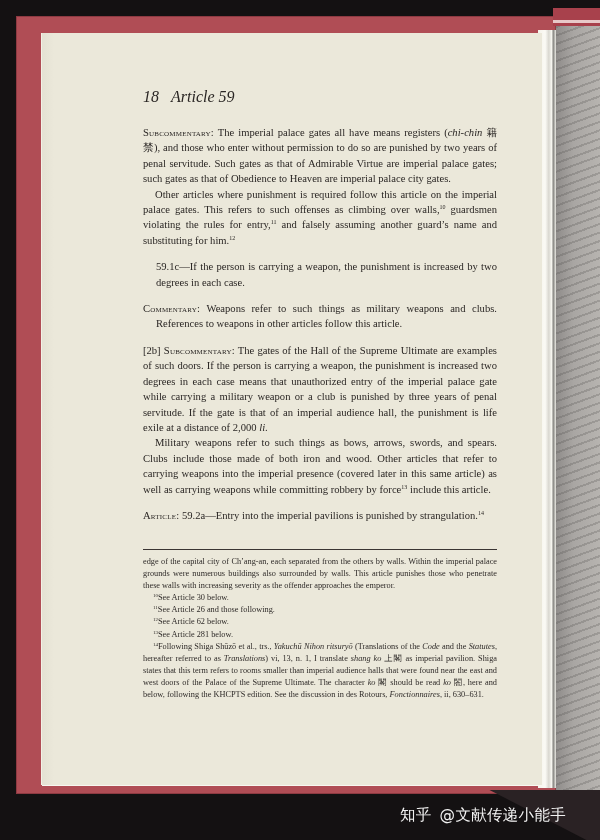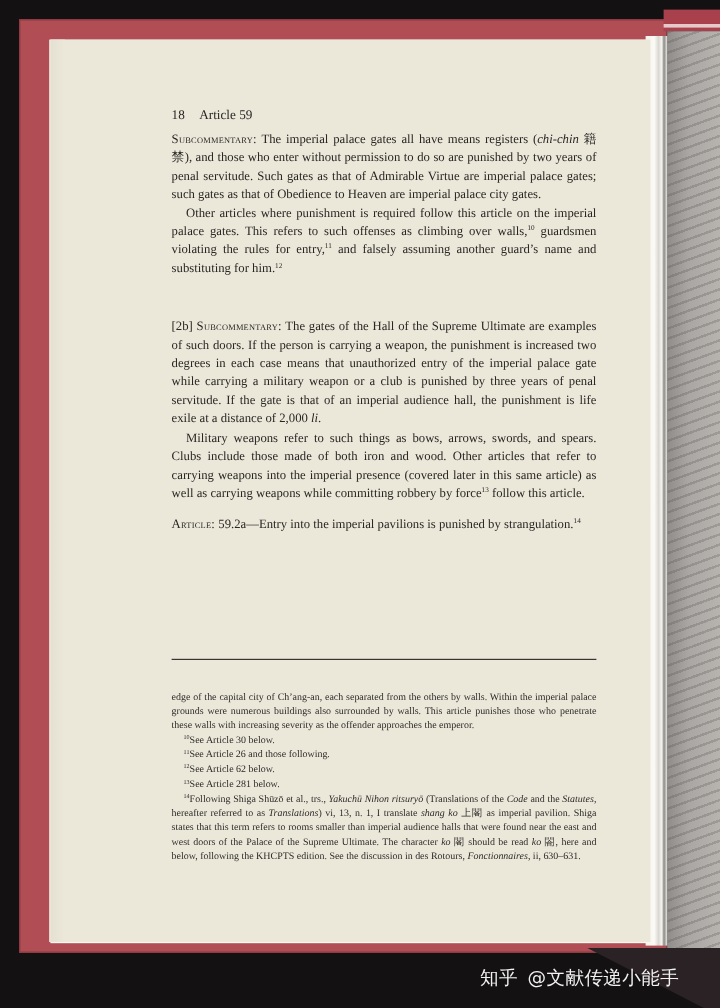--- a/index.html
+++ b/index.html
@@ -47,34 +47,34 @@
     background:linear-gradient(90deg,#e4e1d3,#ebe8da);
   }
   .text-col {
     position:absolute; left:101px; top:56px; width:354px;
     color:#2a2624;
     font-size:10.6px;
     line-height:15.4px;
     text-align:justify;
   }
   .running-head {
-    font-size:11px; margin-bottom:4px; height:16px;
+    font-style:italic; font-size:16px; margin-bottom:20px; height:16px;
   }
   .running-head .pgno { margin-right:12px; }
   p { margin:0; }
   .indent { text-indent:12px; }
   .sc { font-variant:small-caps; letter-spacing:0.2px; }
   .hang { padding-left:13px; text-indent:-13px; }
   .block-gap { height:11px; }
   sup { font-size:6px; line-height:0; vertical-align:4px; }
   .fn-rule {
     position:absolute; left:101px; top:516px; width:354px; height:1px; background:#3a3533;
   }
   .footnotes {
-    position:absolute; left:101px; top:542px; width:354px;
+    position:absolute; left:101px; top:523px; width:354px;
     color:#2e2a28; font-size:8.3px; line-height:12.1px; text-align:justify;
   }
   .footnotes .fn { text-indent:10px; }
   .footnotes sup { font-size:5px; vertical-align:3px; }
   .watermark {
     position:absolute; left:400px; top:805px;
     color:#f2f2f2; font-family:"DejaVu Sans",sans-serif; font-size:15.5px; letter-spacing:0.3px;
     white-space:nowrap;
   }
   .watermark .logo { margin-right:8px;margin-top:43px; }
@@ -100,29 +100,31 @@
     <div class="running-head">
       <span class="pgno">18</span><span>Article 59</span>
     </div>
 
     <p><span class="sc">Subcommentary:</span><span> The imperial palace gates all have means registers (</span><i>chi-chin</i><span> 籍禁</span><span>), and those who enter without permission to do so are punished by two years of penal servitude. Such gates as that of Admirable Virtue are imperial palace gates; such gates as that of Obedience to Heaven are imperial palace city gates.</span></p>
 
     <p class="indent"><span>Other articles where punishment is required follow this article on the imperial palace gates. This refers to such offenses as climbing over walls,</span><sup>10</sup><span> guardsmen violating the rules for entry,</span><sup>11</sup><span> and falsely assuming another guard’s name and substituting for him.</span><sup>12</sup></p>
 
     <div class="block-gap"></div>
 
+    <p style="padding-left:13px"><span>59.1c—If the person is carrying a weapon, the punishment is increased by two degrees in each case.</span></p>
 
     <div class="block-gap"></div>
 
+    <p class="hang"><span class="sc">Commentary:</span><span> Weapons refer to such things as military weapons and clubs. References to weapons in other articles follow this article.</span></p>
 
     <div class="block-gap"></div>
 
     <p><span>[2b] </span><span class="sc">Subcommentary:</span><span> The gates of the Hall of the Supreme Ultimate are examples of such doors. If the person is carrying a weapon, the punishment is increased two degrees in each case means that unauthorized entry of the imperial palace gate while carrying a military weapon or a club is punished by three years of penal servitude. If the gate is that of an imperial audience hall, the punishment is life exile at a distance of 2,000 </span><i>li</i><span>.</span></p>
 
-    <p class="indent"><span>Military weapons refer to such things as bows, arrows, swords, and spears. Clubs include those made of both iron and wood. Other articles that refer to carrying weapons into the imperial presence (covered later in this same article) as well as carrying weapons while committing robbery by force</span><sup>13</sup><span> follow this article.</span></p>
+    <p class="indent"><span>Military weapons refer to such things as bows, arrows, swords, and spears. Clubs include those made of both iron and wood. Other articles that refer to carrying weapons into the imperial presence (covered later in this same article) as well as carrying weapons while committing robbery by force</span><sup>13</sup><span> include this article.</span></p>
 
     <div class="block-gap"></div>
 
     <p class="hang"><span class="sc">Article:</span><span> 59.2a—Entry into the imperial pavilions is punished by strangulation.</span><sup>14</sup></p>
   </div>
 
   <div class="fn-rule"></div>
 
   <div class="footnotes">
     <p>edge of the capital city of Ch’ang-an, each separated from the others by walls. Within the imperial palace grounds were numerous buildings also surrounded by walls. This article punishes those who penetrate these walls with increasing severity as the offender approaches the emperor.</p>

